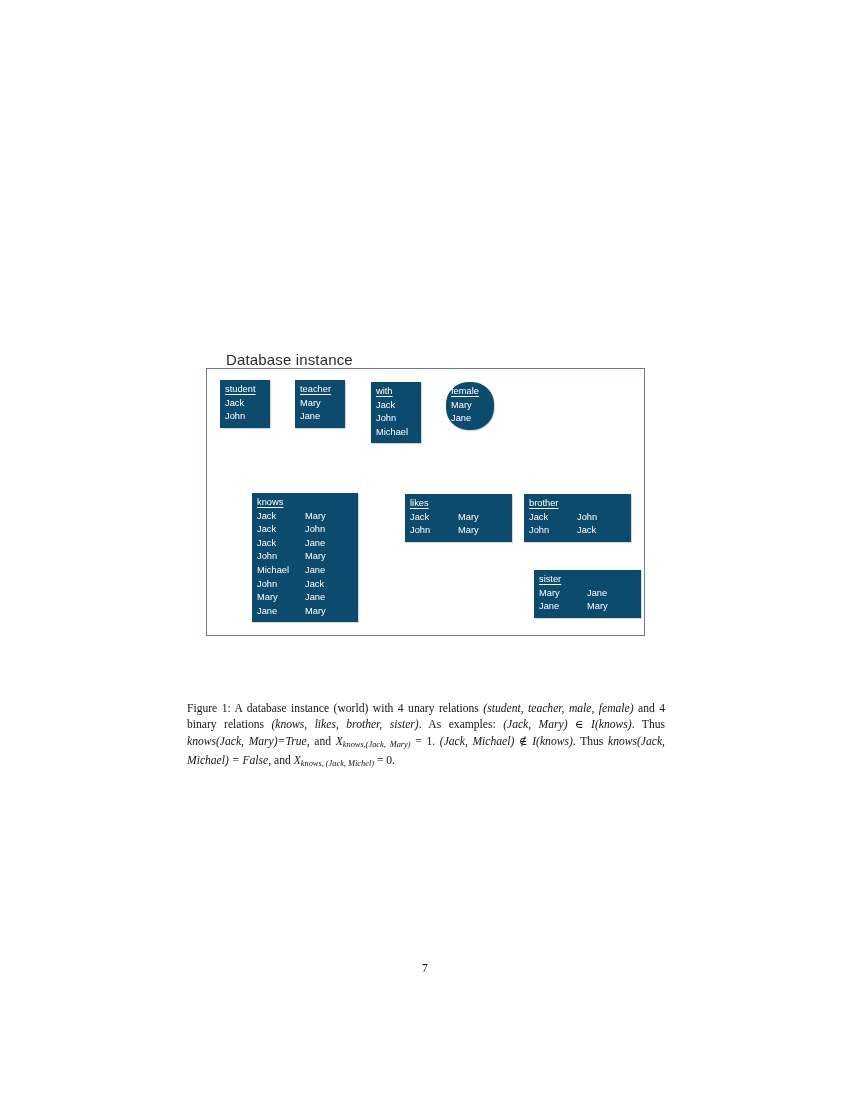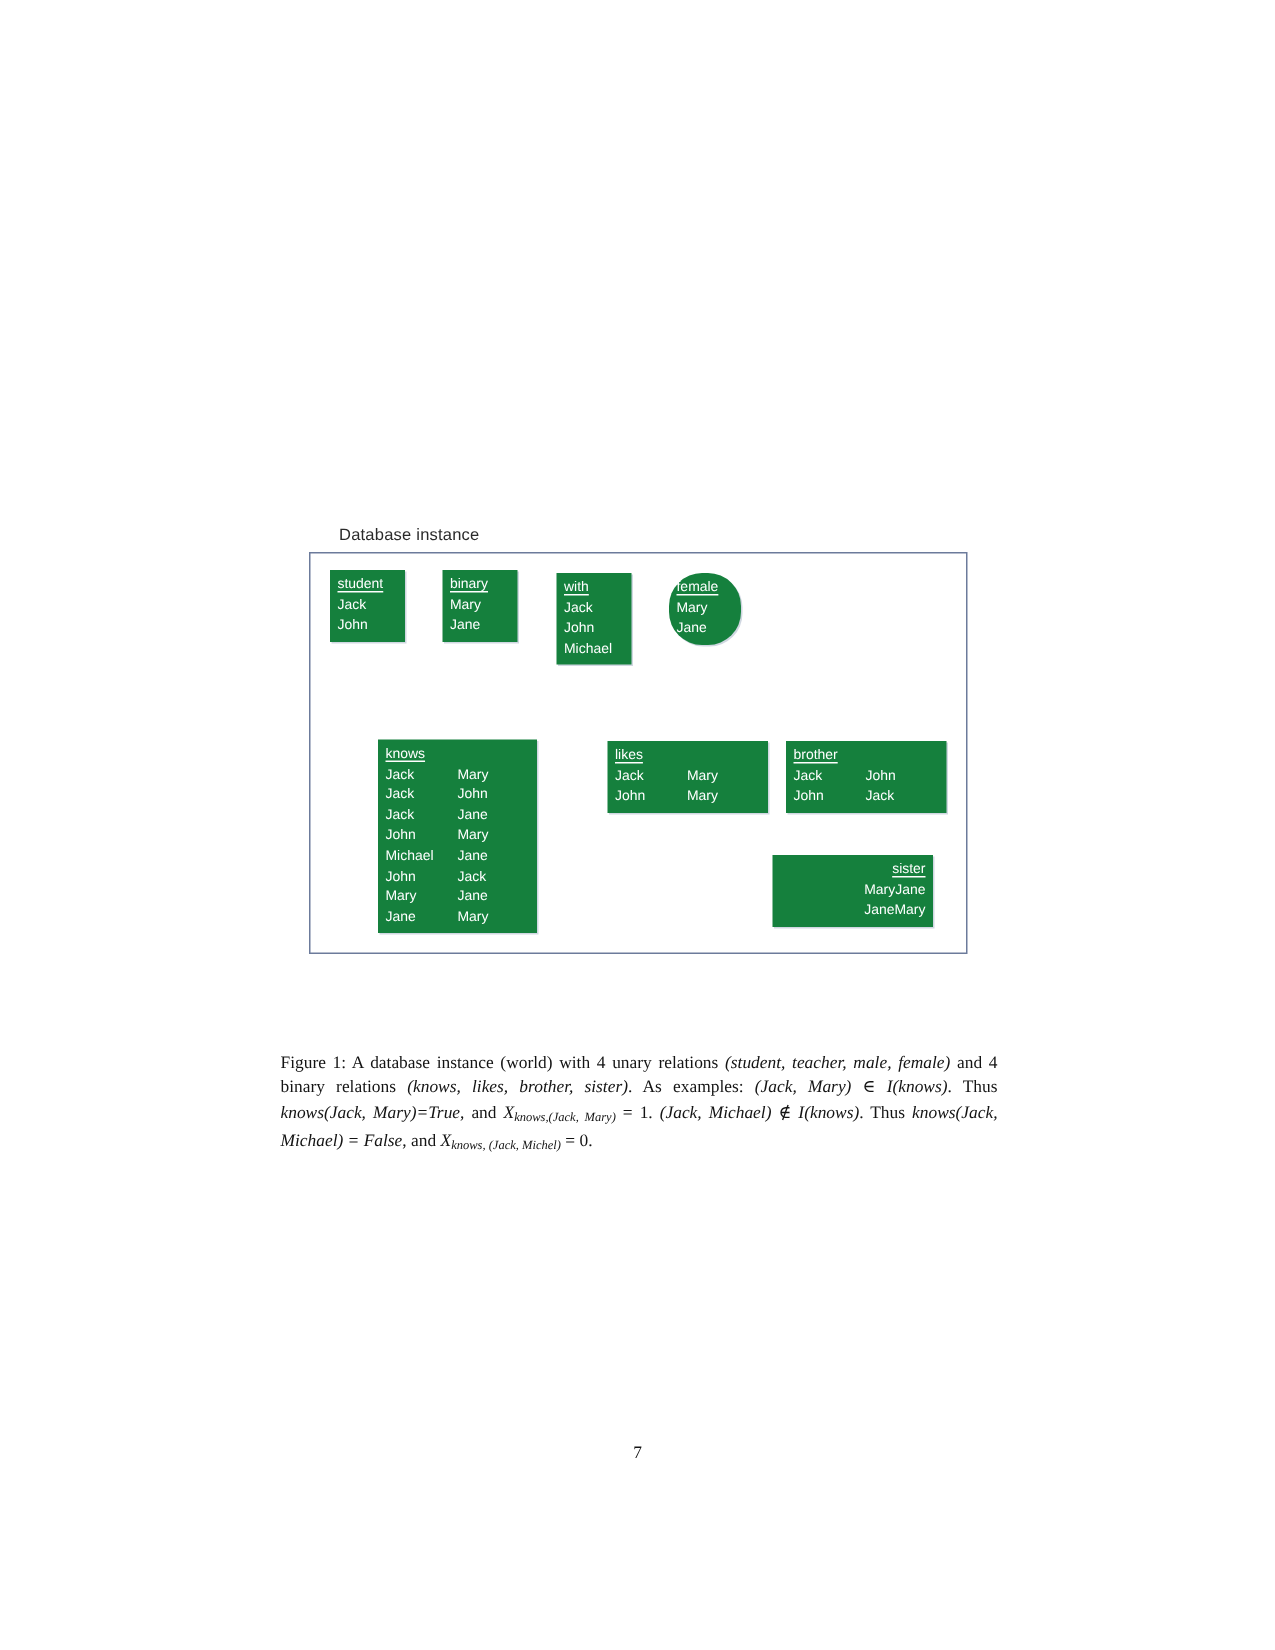--- a/index.html
+++ b/index.html
@@ -24,41 +24,41 @@
     top: 0;
     width: 850px;
     height: 1100px;
   }
 
   #figure-caption-label {
     position: absolute;
     left: 206px;
     top: 351px;
     font-family: "Liberation Sans", "DejaVu Sans", sans-serif;
-    font-size: 11px;
+    font-size: 15px;
     letter-spacing: 0.15px;
     color: #2a2a2a;
     white-space: nowrap;
     padding-left: 20px;
   }
 
   #instance-frame {
     position: absolute;
     left: 206px;
     top: 368px;
     width: 439px;
     height: 268px;
     border: 1.2px solid #6c7b9b;
     box-sizing: border-box;
     background: #ffffff;
   }
 
   .relation-box {
     position: absolute;
-    background: #15803d;
+    background: #0c4a6e;
     color: #ffffff;
     font-family: "Liberation Sans", "DejaVu Sans", sans-serif;
     font-size: 9.3px;
     line-height: 13.6px;
     box-sizing: border-box;
     padding: 3px 5px 4px 5px;
     box-shadow: 1px 1px 0 rgba(120,140,170,0.35);
   }
   .relation-name {
     display: inline-block;
@@ -87,21 +87,21 @@
   
   #box-student  { left: 13px;  top: 11px; width: 50px; }
   #box-teacher  { left: 88px;  top: 11px; width: 50px; }
   #box-male     { left: 164px; top: 13px; width: 50px; }
   #box-female   { left: 239px; top: 13px; width: 48px; border-radius: 22px; }
 
   
   #box-knows    { left: 13px;  top: 124px; width: 106px; margin-left: 32px; }
   #box-likes    { left: 162px; top: 125px; width: 107px; margin-left: 36px; }
   #box-brother  { left: 317px; top: 125px; width: 107px; }
-  #box-sister   { left: 308px; top: 201px; width: 107px; text-align: right; }
+  #box-sister   { left: 327px; top: 201px; width: 107px; }
 
   
   #figure-caption {
     position: absolute;
     left: 187px;
     top: 701px;
     width: 478px;
     font-family: "Liberation Serif", "DejaVu Serif", serif;
     font-size: 11.6px;
     line-height: 16.3px;
@@ -139,21 +139,21 @@
 
     <div class="relation-box unary" id="box-student">
       <span class="relation-name">student</span>
       <div class="relation-rows">
         <div class="rel-row"><span class="c1">Jack</span></div>
         <div class="rel-row"><span class="c1">John</span></div>
       </div>
     </div>
 
     <div class="relation-box unary" id="box-teacher">
-      <span class="relation-name">binary</span>
+      <span class="relation-name">teacher</span>
       <div class="relation-rows">
         <div class="rel-row"><span class="c1">Mary</span></div>
         <div class="rel-row"><span class="c1">Jane</span></div>
       </div>
     </div>
 
     <div class="relation-box unary" id="box-male">
       <span class="relation-name">with</span>
       <div class="relation-rows">
         <div class="rel-row"><span class="c1">Jack</span></div>

